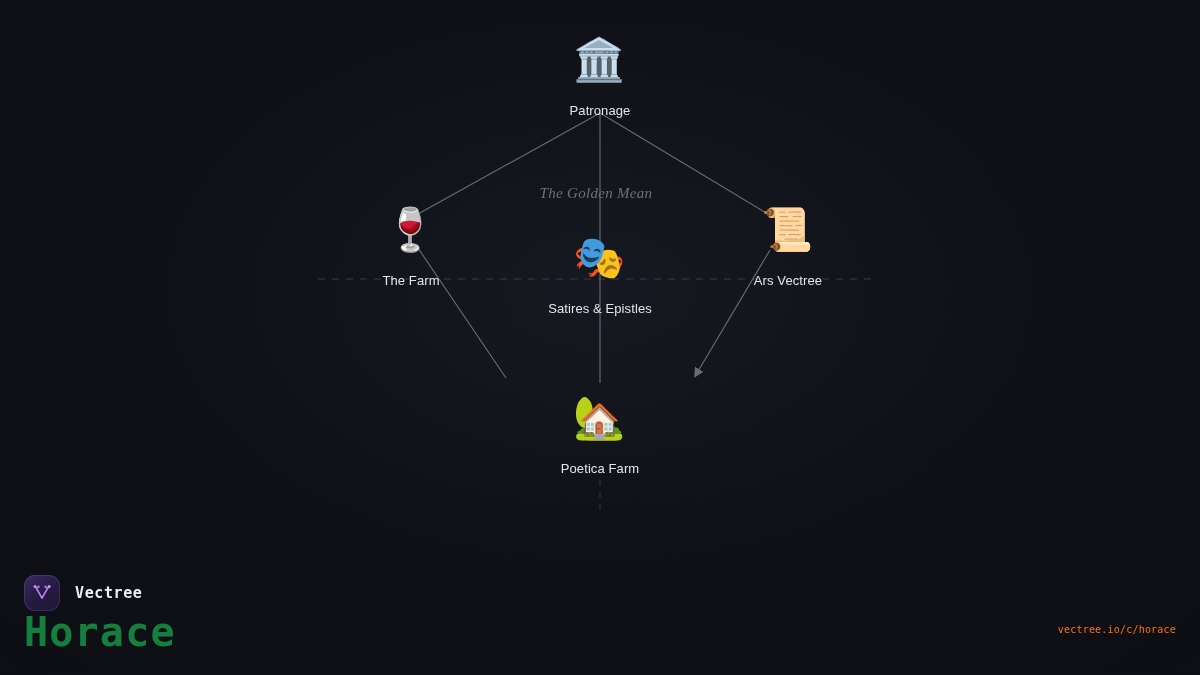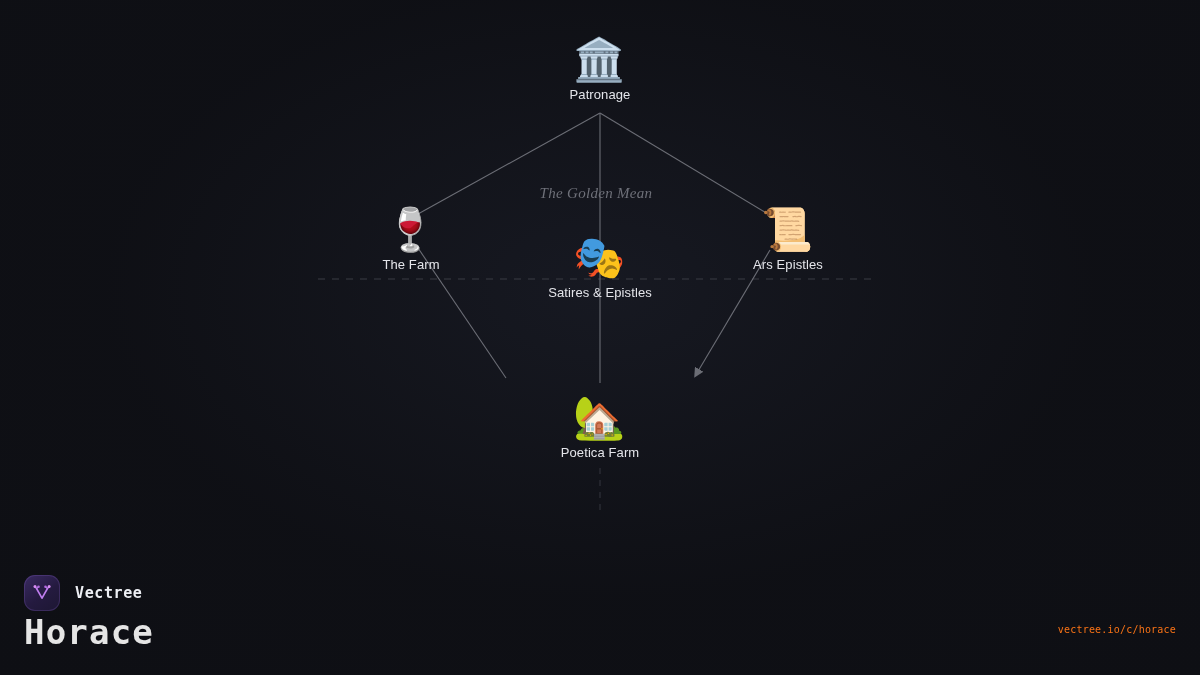--- a/index.html
+++ b/index.html
@@ -48,21 +48,21 @@
   }
   .node-emoji {
     font-size: 42px;
     line-height: 48px;
     height: 48px;
     display: block;
     font-family: "DejaVu Sans", sans-serif;
   }
   .node-label {
     display: block;
-    margin-top: 3px;
+    margin-top: 19px;
     font-size: 13px;
     line-height: 16px;
     color: #e4e5ea;
     letter-spacing: 0.1px;
     white-space: nowrap;
   }
 
   
   .axis-label {
     position: absolute;
@@ -103,23 +103,23 @@
     font-weight: bold;
     color: #eceef3;
     letter-spacing: 0.6px;
   }
 
   .page-title {
     position: absolute;
     left: 24px;
     top: 611px;
     font-family: "DejaVu Sans Mono", monospace;
-    font-size: 34px;
+    font-size: 40px;
     font-weight: bold;
-    color: #e5e5e5;
+    color: #15803d;
     letter-spacing: 1.2px;
     line-height: 42px;
   }
 
   .footer-url {
     position: absolute;
     right: 24px;
     top: 624px;
     font-family: "DejaVu Sans Mono", monospace;
     font-size: 10px;
@@ -166,21 +166,21 @@
   <span class="node-label">The Farm</span>
 </div>
 
 <div class="node" style="left:600px; top:234px;">
   <span class="node-emoji">🎭</span>
   <span class="node-label">Satires &amp; Epistles</span>
 </div>
 
 <div class="node" style="left:788px; top:206px;">
   <span class="node-emoji">📜</span>
-  <span class="node-label">Ars Epistles</span>
+  <span class="node-label">Ars Vectree</span>
 </div>
 
 <div class="node" style="left:600px; top:394px;">
   <span class="node-emoji">🏡</span>
   <span class="node-label">Poetica Farm</span>
 </div>
 
 <div class="brand-row">
   <div class="brand-logo">
     <svg width="22" height="22" viewBox="0 0 22 22" aria-hidden="true">

